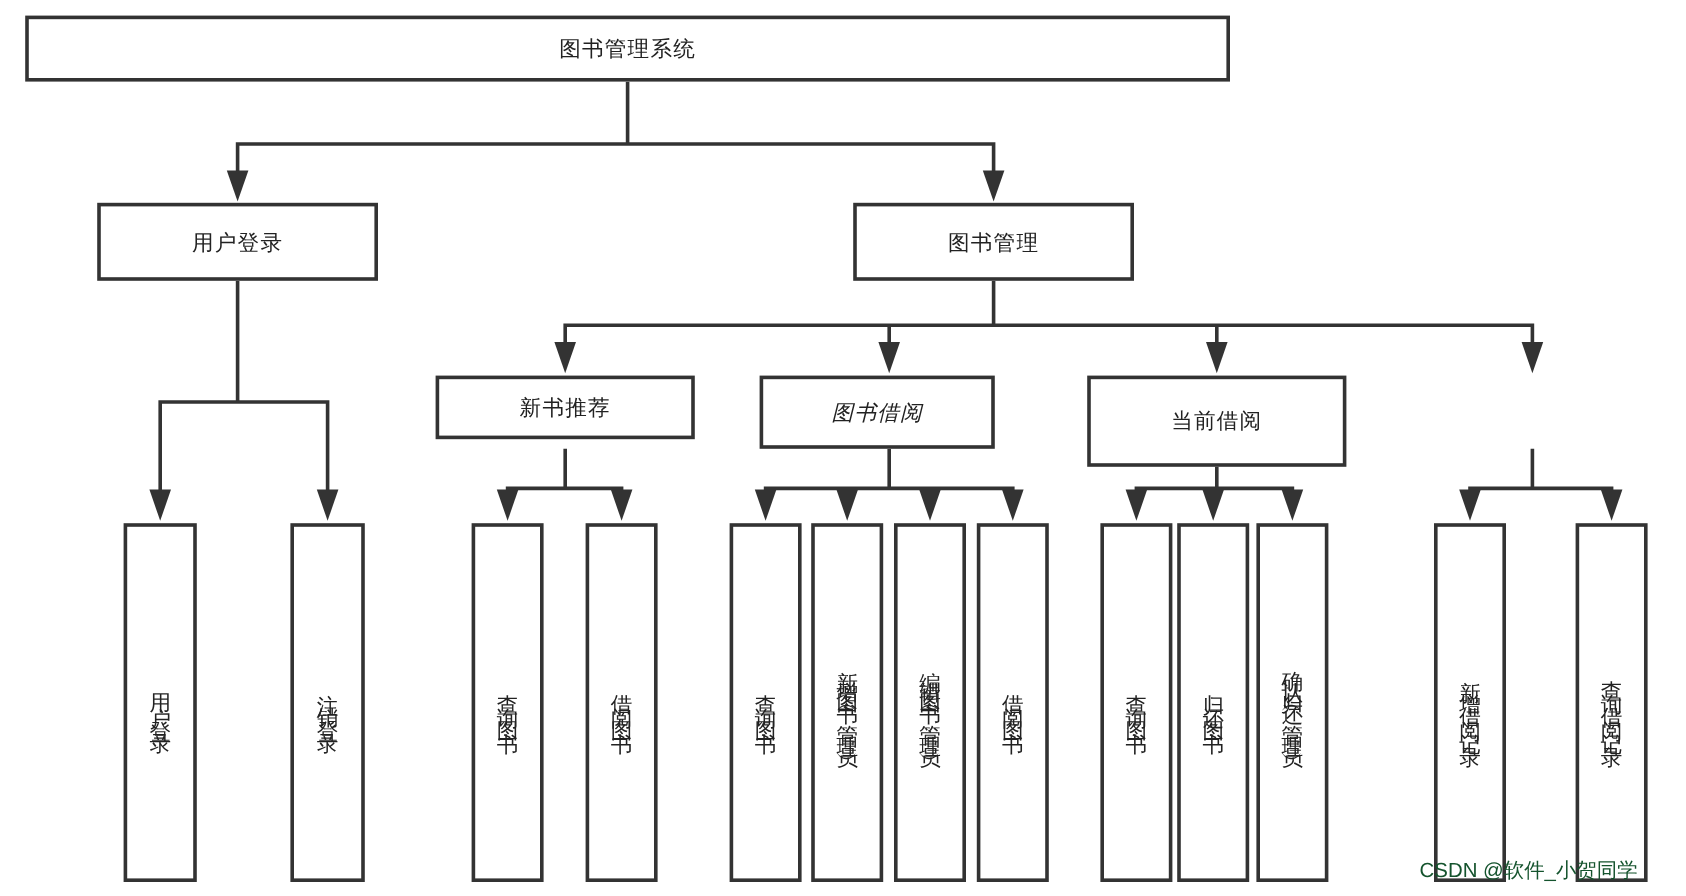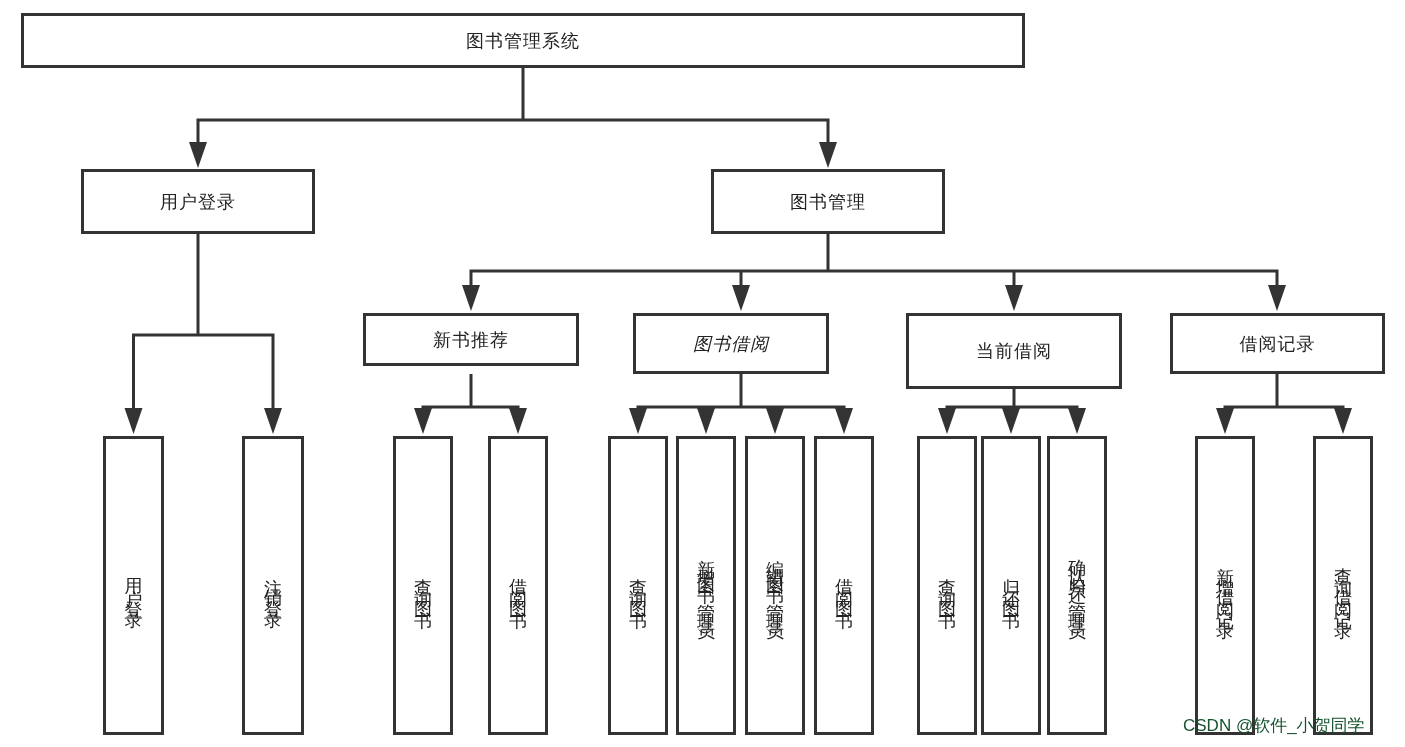--- a/index.html
+++ b/index.html
@@ -116,23 +116,20 @@
 
   <div class="node" style="left:363px; top:313px; width:216px; height:53px;">
     <span class="hlabel">新书推荐</span>
   </div>
   <div class="node" style="left:633px; top:313px; width:196px; height:61px;font-style:italic;">
     <span class="hlabel">图书借阅</span>
   </div>
   <div class="node" style="left:906px; top:313px; width:216px; height:76px;">
     <span class="hlabel">当前借阅</span>
   </div>
-  <div class="node" style="left:1170px; top:313px; width:215px; height:61px;">
-    <span class="hlabel">借阅记录</span>
-  </div>
 
   <div class="node leaf" style="left:103px; top:436px; width:61px; height:299px;">
     <span class="vlabel">用户登录</span>
   </div>
   <div class="node leaf" style="left:242px; top:436px; width:62px; height:299px;">
     <span class="vlabel">注销登录</span>
   </div>
 
   <div class="node leaf" style="left:393px; top:436px; width:60px; height:299px;">
     <span class="vlabel">查询图书</span>

